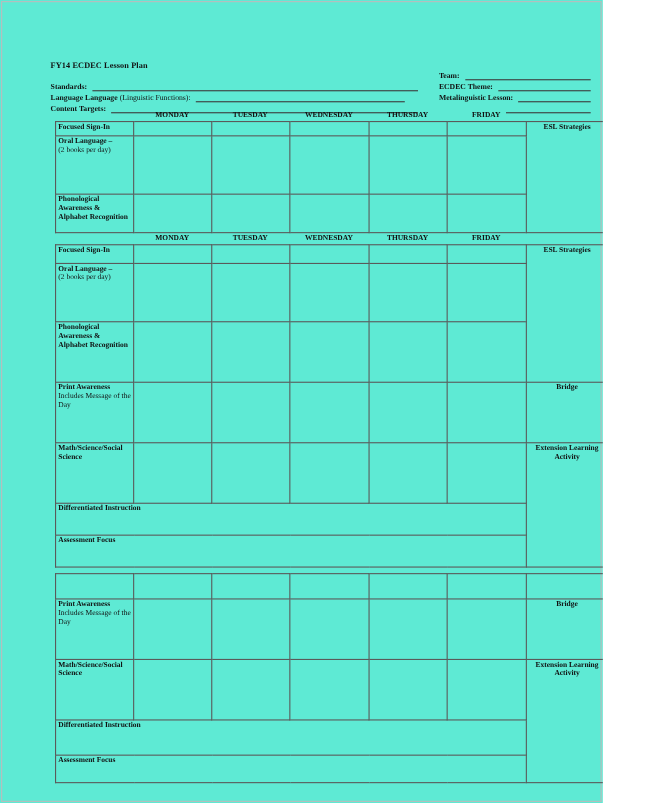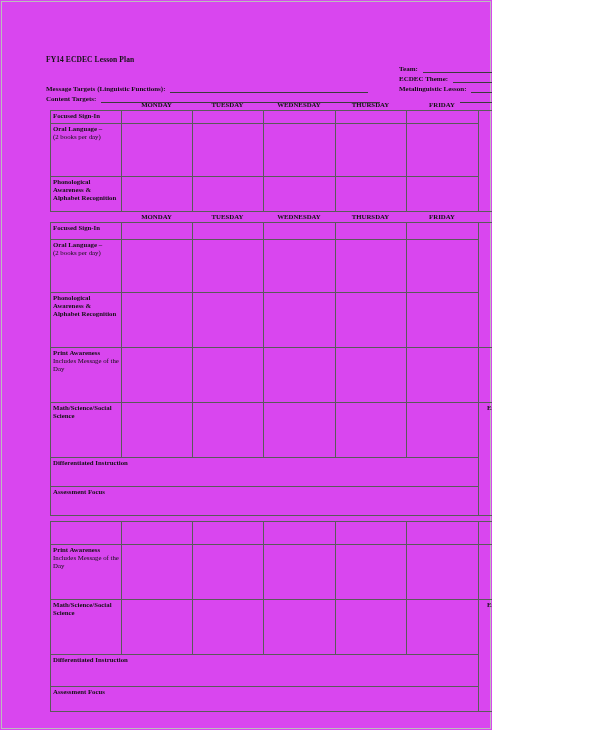--- a/index.html
+++ b/index.html
@@ -1,22 +1,22 @@
 <!DOCTYPE html>
 <html><head>
 <meta charset="utf-8">
 <style>
   html,body{margin:0;padding:0;background:#ffffff;}
-  .page{position:relative;width:492px;height:730px;background:#d946ef;
+  .page{position:relative;width:548px;height:730px;background:#5eead4;
         font-family:"Liberation Serif","DejaVu Serif",serif;color:#111;overflow:hidden;}
   .frame{position:absolute;inset:1px;border:1px solid #bcbcbc;pointer-events:none;}
   .title{position:absolute;left:46px;top:55px;font-size:7.5px;font-weight:bold;letter-spacing:.1px;}
   .frow{position:absolute;display:flex;align-items:flex-end;height:9px;font-size:7px;line-height:1;}
   .frow .lbl{font-weight:bold;white-space:nowrap;}
-  .frow .note{font-weight:bold;white-space:nowrap;margin-left:2px;}
+  .frow .note{font-weight:normal;white-space:nowrap;margin-left:2px;}
   .frow .line{flex:1;border-bottom:1px solid #3c3c3c;height:2px;margin-left:5px;}
   .dayrow{position:absolute;left:50px;width:502px;display:flex;font-size:6.8px;font-weight:bold;line-height:1;}
   .dayrow span{display:block;text-align:center;}
   .cw1{width:71px}.cw2{width:71px}.cw3{width:71px}.cw4{width:72px}.cw5{width:71px}.cw6{width:72px}.cw7{width:74px}
   table.plan{position:absolute;left:50px;border-collapse:collapse;table-layout:fixed;width:502px;}
   table.plan td{border:1px solid #5a5a5a;padding:1px 2px;vertical-align:top;
                 font-size:6.8px;line-height:1.18;overflow:hidden;}
   td.rlabel{font-weight:bold;}
   td.rlabel .sub{display:block;font-weight:normal;}
   td.side{font-weight:bold;text-align:center;}
@@ -27,22 +27,26 @@
   tr.h53{height:53px}tr.h55{height:55px}
 </style>
 </head>
 <body>
 
 <div class="page">
   <div class="frame"></div>
 
   <div class="title">FY14 ECDEC Lesson Plan</div>
 
+  <div class="frow" style="left:46px;top:74px;width:334px">
+    <span class="lbl">Standards:</span>
+    <span class="line"></span>
+  </div>
   <div class="frow" style="left:46px;top:84px;width:322px">
-    <span class="lbl">Message Targets</span>
+    <span class="lbl">Language Language</span>
     <span class="note">(Linguistic Functions):</span>
     <span class="line"></span>
   </div>
   <div class="frow" style="left:46px;top:94px;width:334px">
     <span class="lbl">Content Targets:</span>
     <span class="line"></span>
   </div>
 
   <div class="frow" style="left:399px;top:64px;width:138px">
     <span class="lbl">Team:</span>

